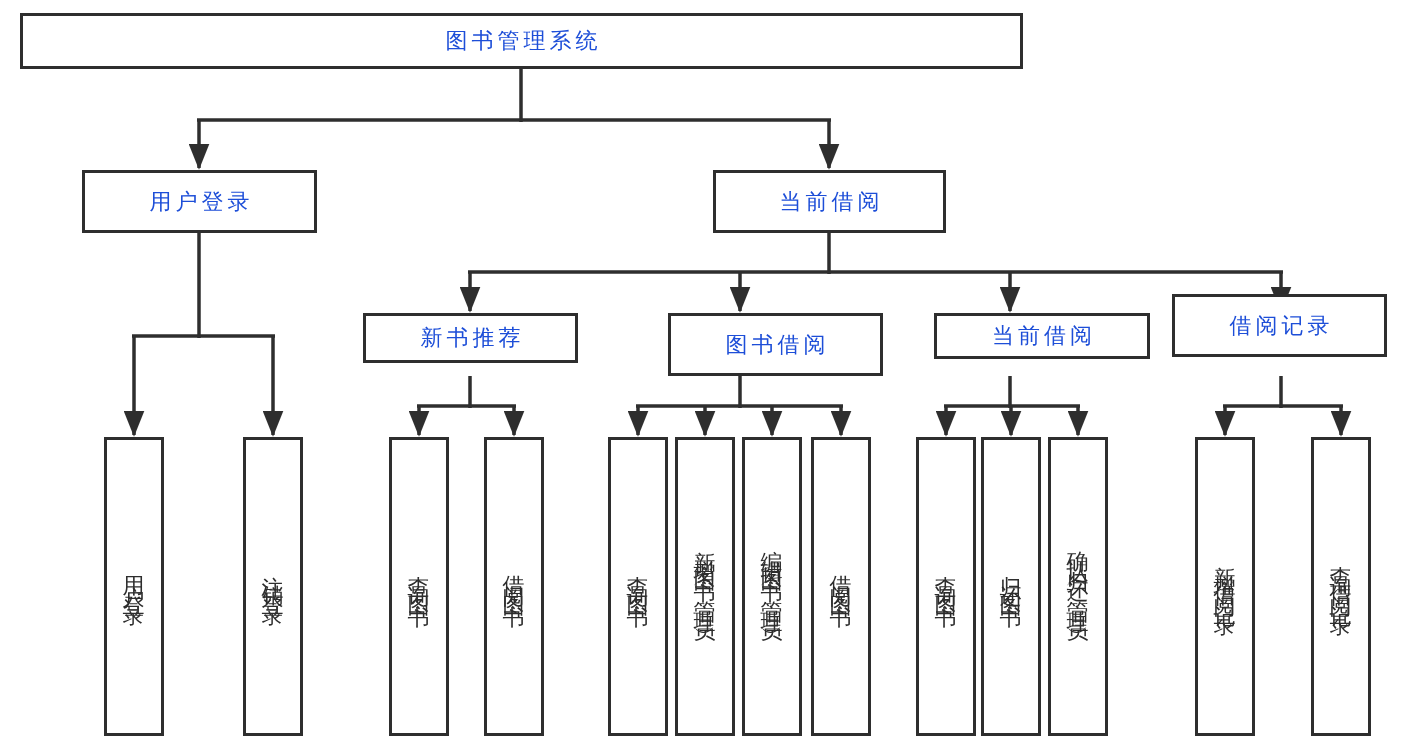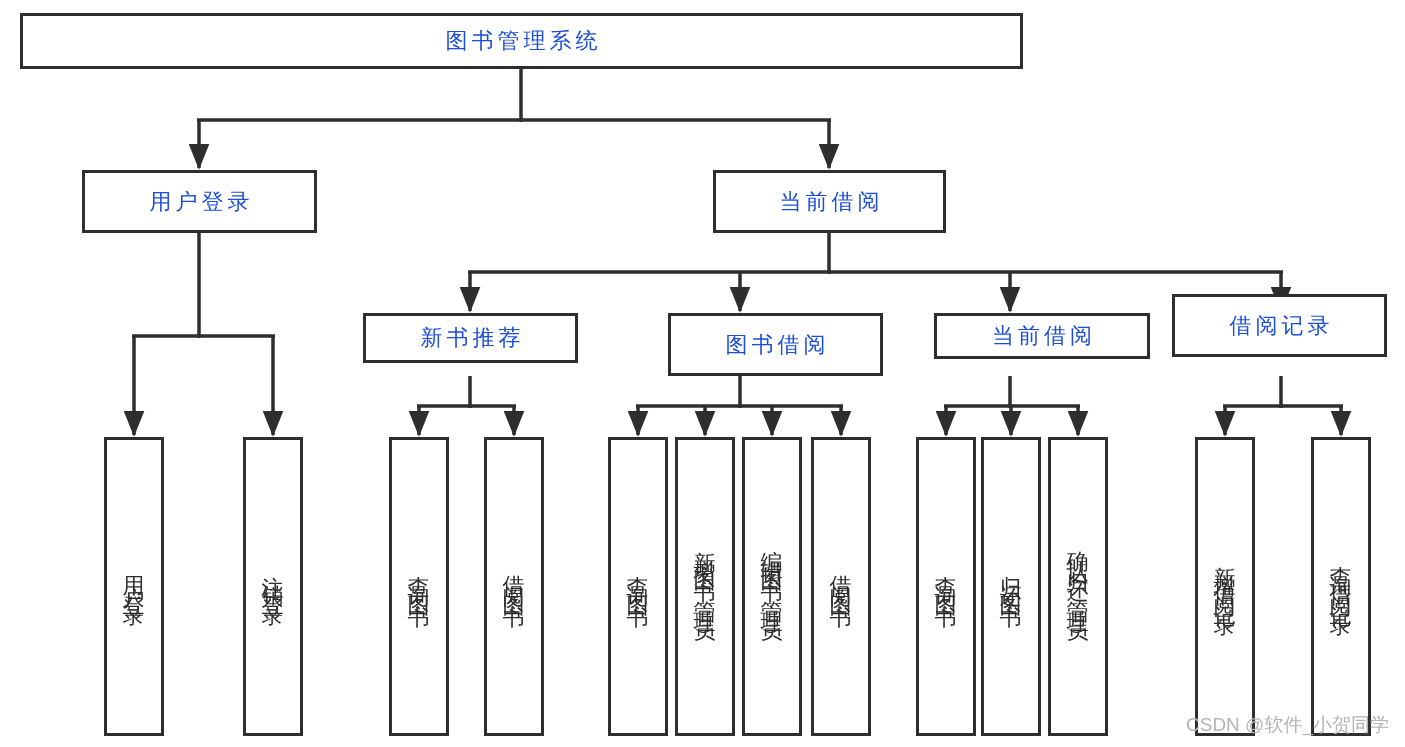--- a/index.html
+++ b/index.html
@@ -183,15 +183,14 @@
     <span>确认归还（管理员）</span>
   </div>
 
   <div class="node vnode" style="left:1195px; top:437px; width:60px; height:299px">
     <span>新增借阅记录</span>
   </div>
   <div class="node vnode" style="left:1311px; top:437px; width:60px; height:299px">
     <span>查询借阅记录</span>
   </div>
 
-  <div class="watermark">CSDN @软件_小贺同学</div>
 
 </div>
 
 </body></html>

